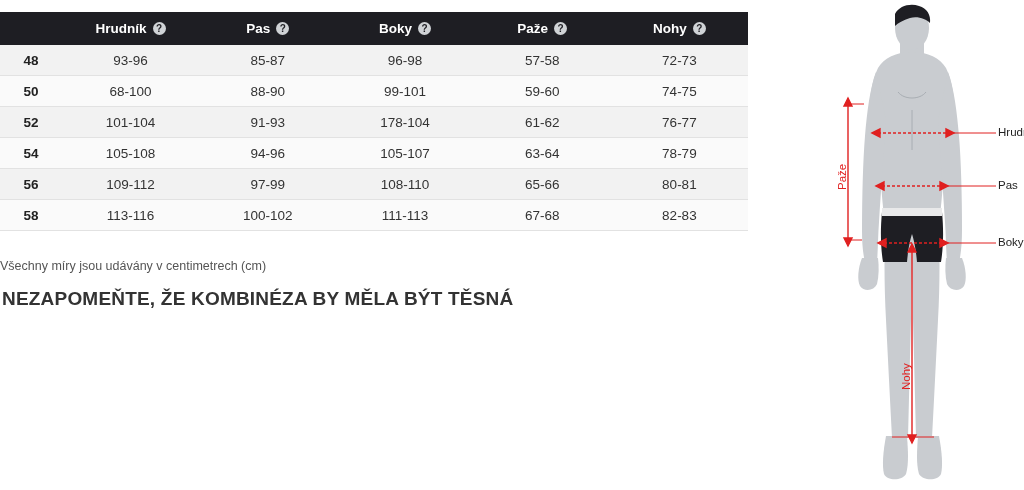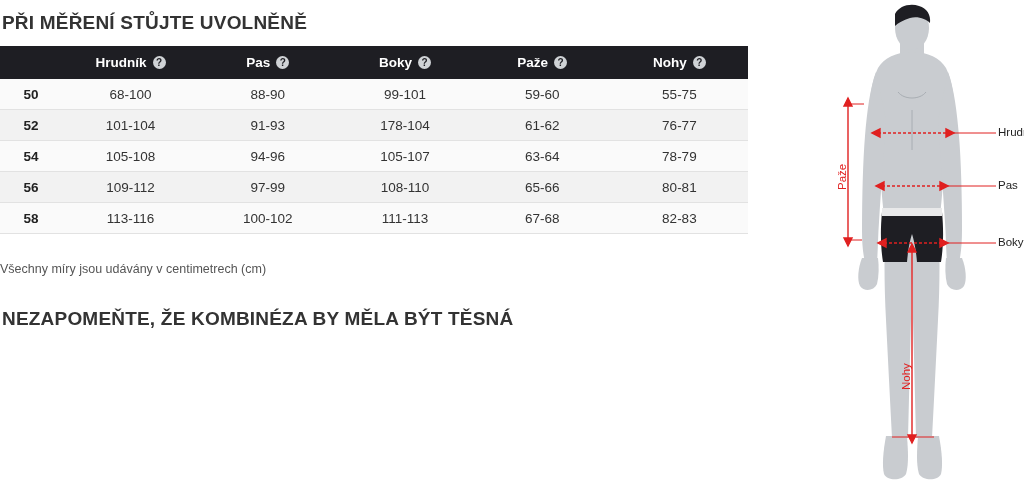--- a/index.html
+++ b/index.html
@@ -97,21 +97,21 @@
     text-align: left;
     width: 748px;
     font-size: 12.5px;
     color: #555555;
     margin-top: 28px;
   }
   .heading-bottom {
     font-size: 19px;
     font-weight: bold;
     color: #333333;
-    margin: 32px 0 0 2px;
+    margin: 15px 0 0 2px;
     letter-spacing: 0.2px;
   }
   .figure-pane {
     position: absolute;
     right: 0;
     top: 0;
     width: 224px;
     height: 490px;
   }
   .fig-label {
@@ -132,21 +132,20 @@
     color: #e02020;
   }
 </style>
 </head>
 <body>
 
 <div class="page">
 
   <div class="left-col">
 
-    <div class="heading-top">PŘI MĚŘENÍ STŮJTE UVOLNĚNĚ</div>
 
     <table class="size-table">
       <thead>
         <tr>
           <th class="col-size"></th>
           <th>
             <span class="th-inner">
               <span>Hrudník</span>
               <span class="qmark">?</span>
             </span>
@@ -171,27 +170,35 @@
           </th>
           <th>
             <span class="th-inner">
               <span>Nohy</span>
               <span class="qmark">?</span>
             </span>
           </th>
         </tr>
       </thead>
       <tbody>
+        <tr class="odd">
+          <td class="size-cell">48</td>
+          <td>93-96</td>
+          <td>85-87</td>
+          <td>96-98</td>
+          <td>57-58</td>
+          <td>72-73</td>
+        </tr>
         <tr class="even">
           <td class="size-cell">50</td>
           <td>68-100</td>
           <td>88-90</td>
           <td>99-101</td>
           <td>59-60</td>
-          <td>55-75</td>
+          <td>74-75</td>
         </tr>
         <tr class="odd">
           <td class="size-cell">52</td>
           <td>101-104</td>
           <td>91-93</td>
           <td>178-104</td>
           <td>61-62</td>
           <td>76-77</td>
         </tr>
         <tr class="even">

